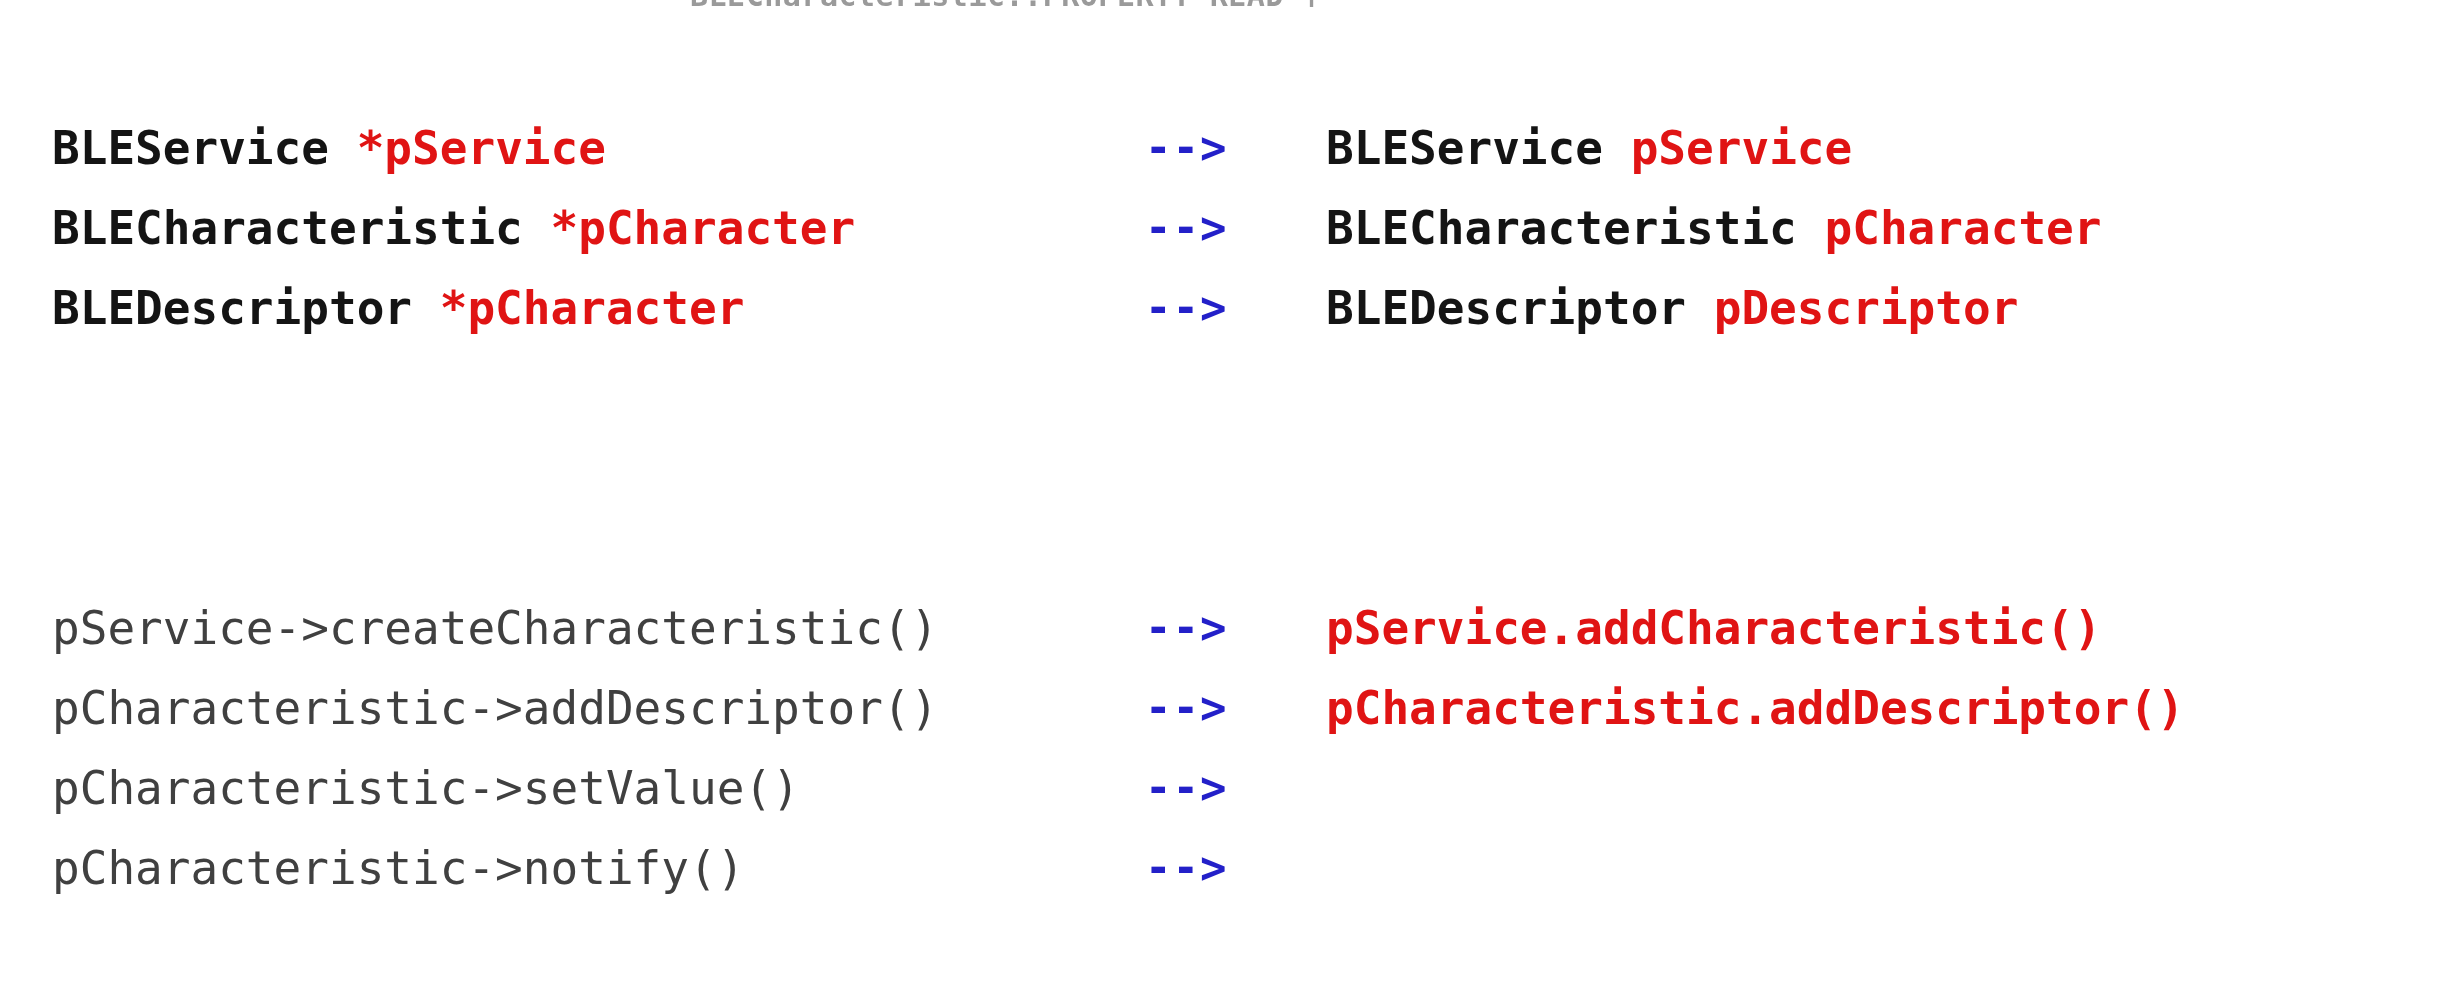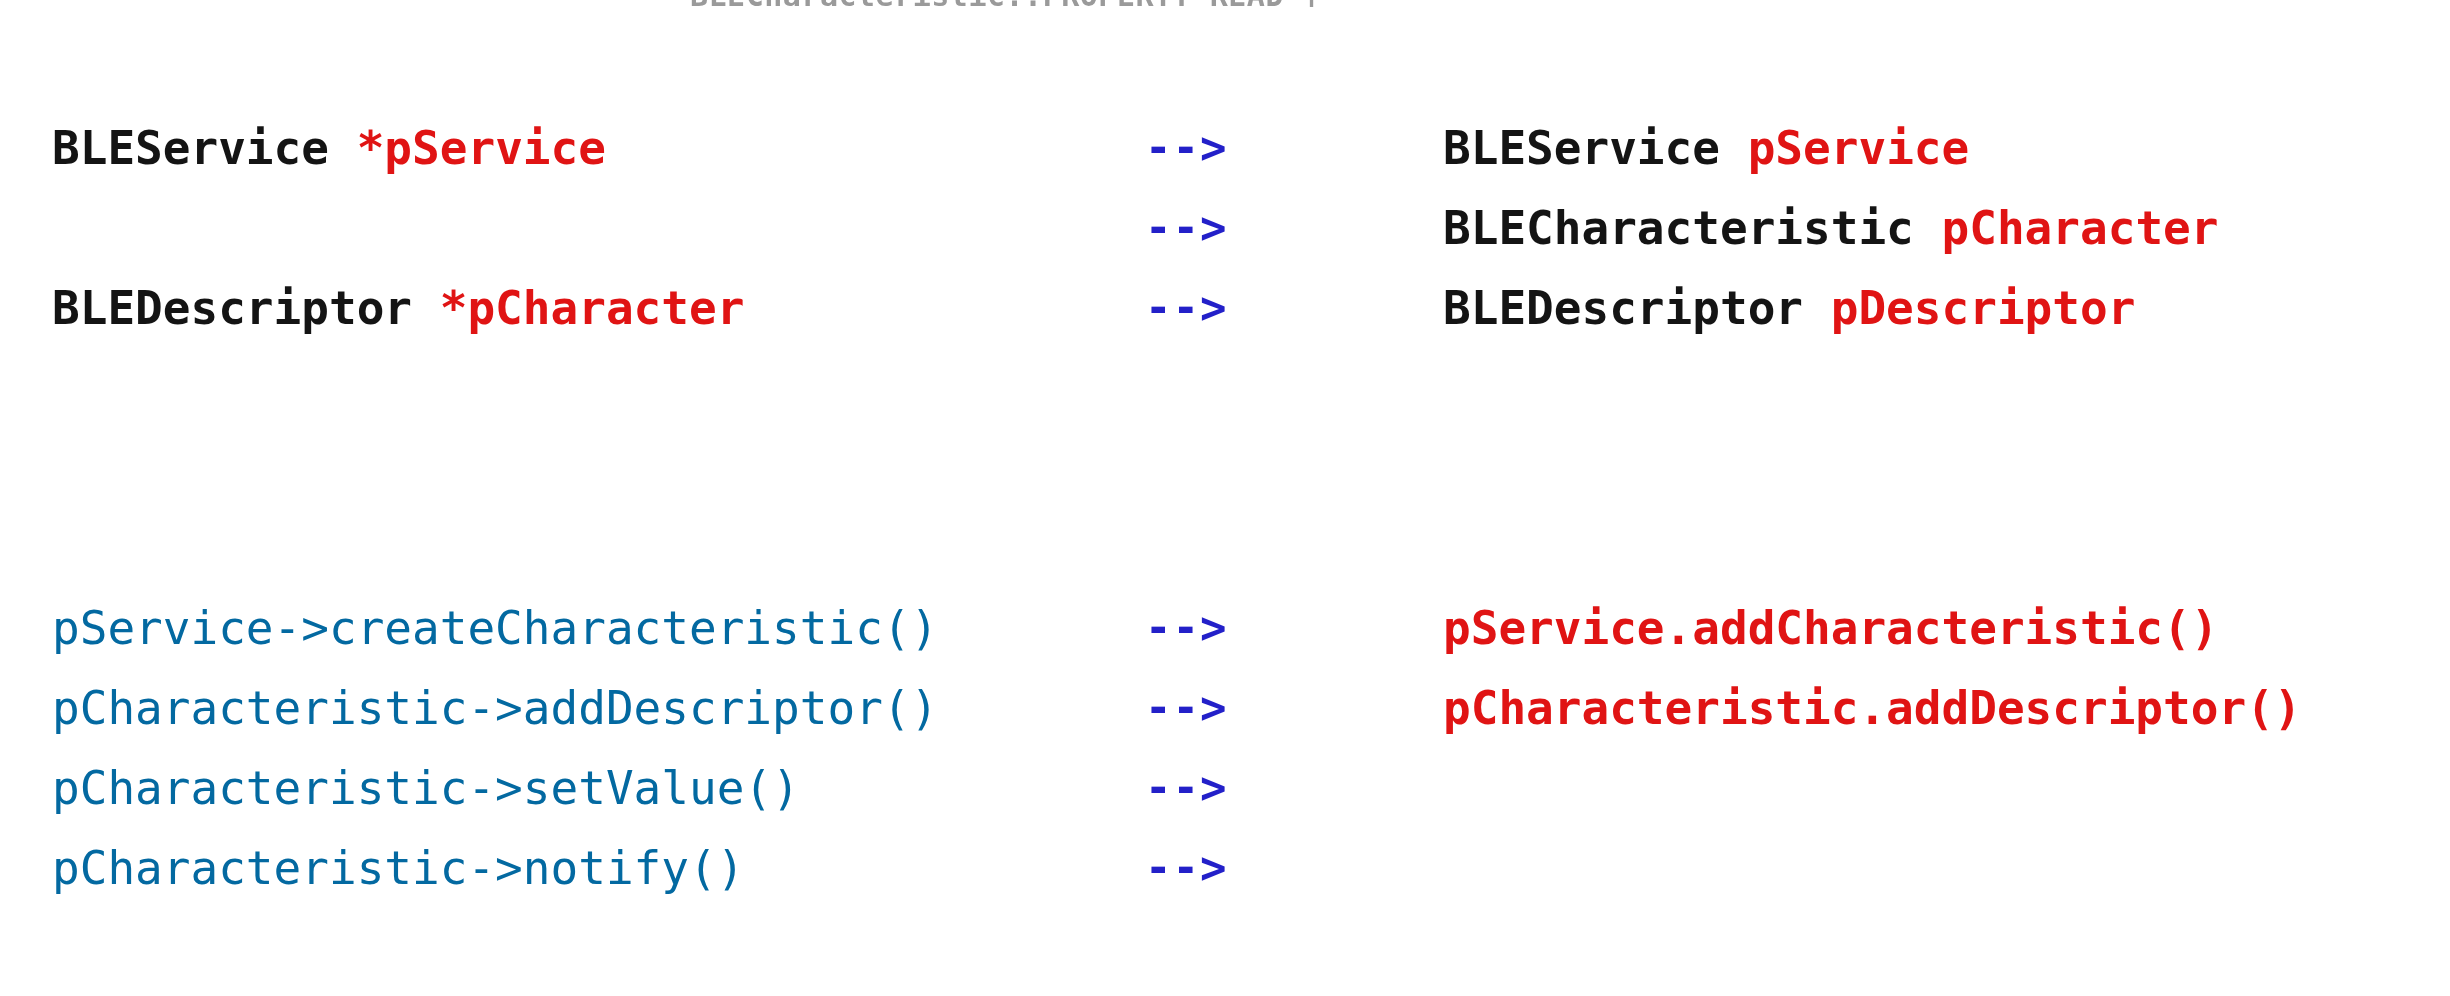--- a/index.html
+++ b/index.html
@@ -68,58 +68,59 @@
     position: absolute;
     left: 1145px;
     top: 0;
     white-space: pre;
     color: #2320c9;
     font-weight: bold;
     letter-spacing: 1px;
   }
   .col-right {
     position: absolute;
-    left: 1443px;
+    left: 1326px;
     top: 0;
     white-space: pre;
   }
 
   
   #block-types .code-row { font-size: 46px; line-height: 80px; font-weight: bold; }
   #block-types .col-arrow { font-size: 44px; }
 
   
   #block-methods .code-row { font-size: 46px; line-height: 80px; }
   #block-methods .col-left { font-weight: normal; }
   #block-methods .col-right { font-weight: bold; }
   #block-methods .col-arrow { font-size: 44px; font-weight: bold; }
 
   .tok-type  { color: #141414; }
   .tok-var   { color: #e01414; }
-  .tok-code  { color: #0369a1; }
+  .tok-code  { color: #404040; }
   .tok-red   { color: #e01414; }
 </style>
 </head>
 <body>
 
 <div class="slide">
 
   <div class="top-remnant">
     <div class="remnant-text">BLECharacteristic::PROPERTY_READ |</div>
   </div>
 
   <div class="block" id="block-types">
 
     <div class="code-row">
       <span class="col-left"><span class="tok-type">BLEService</span> <span class="tok-var">*pService</span></span>
       <span class="col-arrow">--&gt;</span>
       <span class="col-right"><span class="tok-type">BLEService</span> <span class="tok-var">pService</span></span>
     </div>
 
     <div class="code-row">
+      <span class="col-left"><span class="tok-type">BLECharacteristic</span> <span class="tok-var">*pCharacter</span></span>
       <span class="col-arrow">--&gt;</span>
       <span class="col-right"><span class="tok-type">BLECharacteristic</span> <span class="tok-var">pCharacter</span></span>
     </div>
 
     <div class="code-row">
       <span class="col-left"><span class="tok-type">BLEDescriptor</span> <span class="tok-var">*pCharacter</span></span>
       <span class="col-arrow">--&gt;</span>
       <span class="col-right"><span class="tok-type">BLEDescriptor</span> <span class="tok-var">pDescriptor</span></span>
     </div>
 

